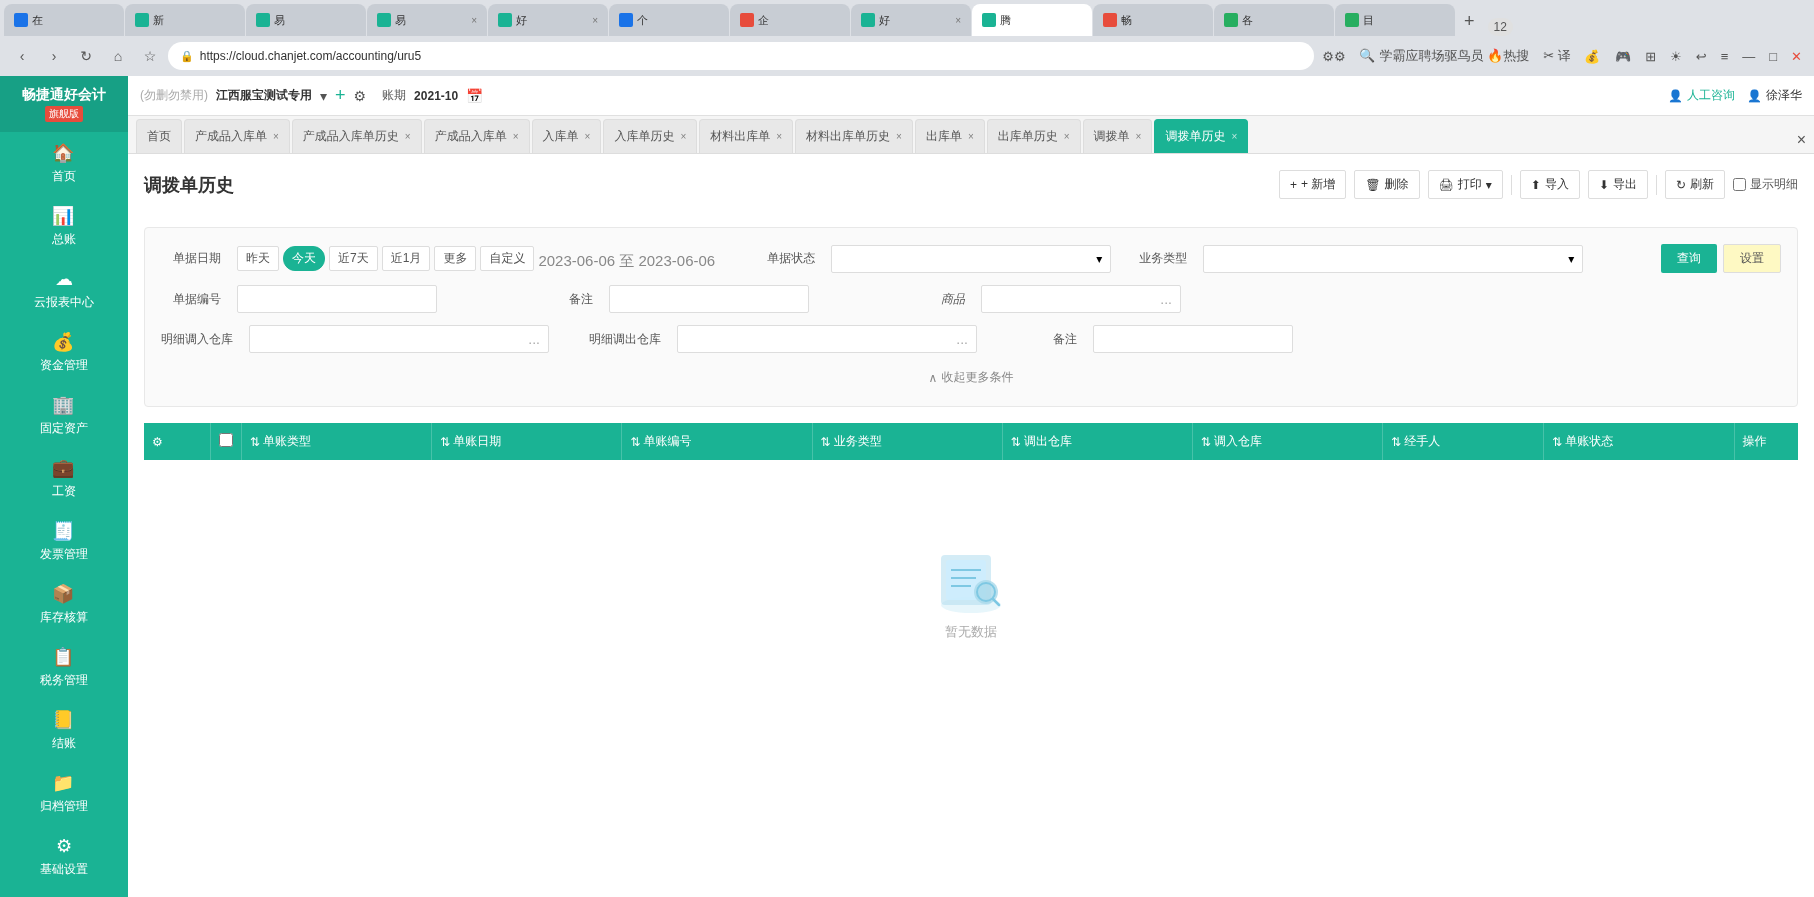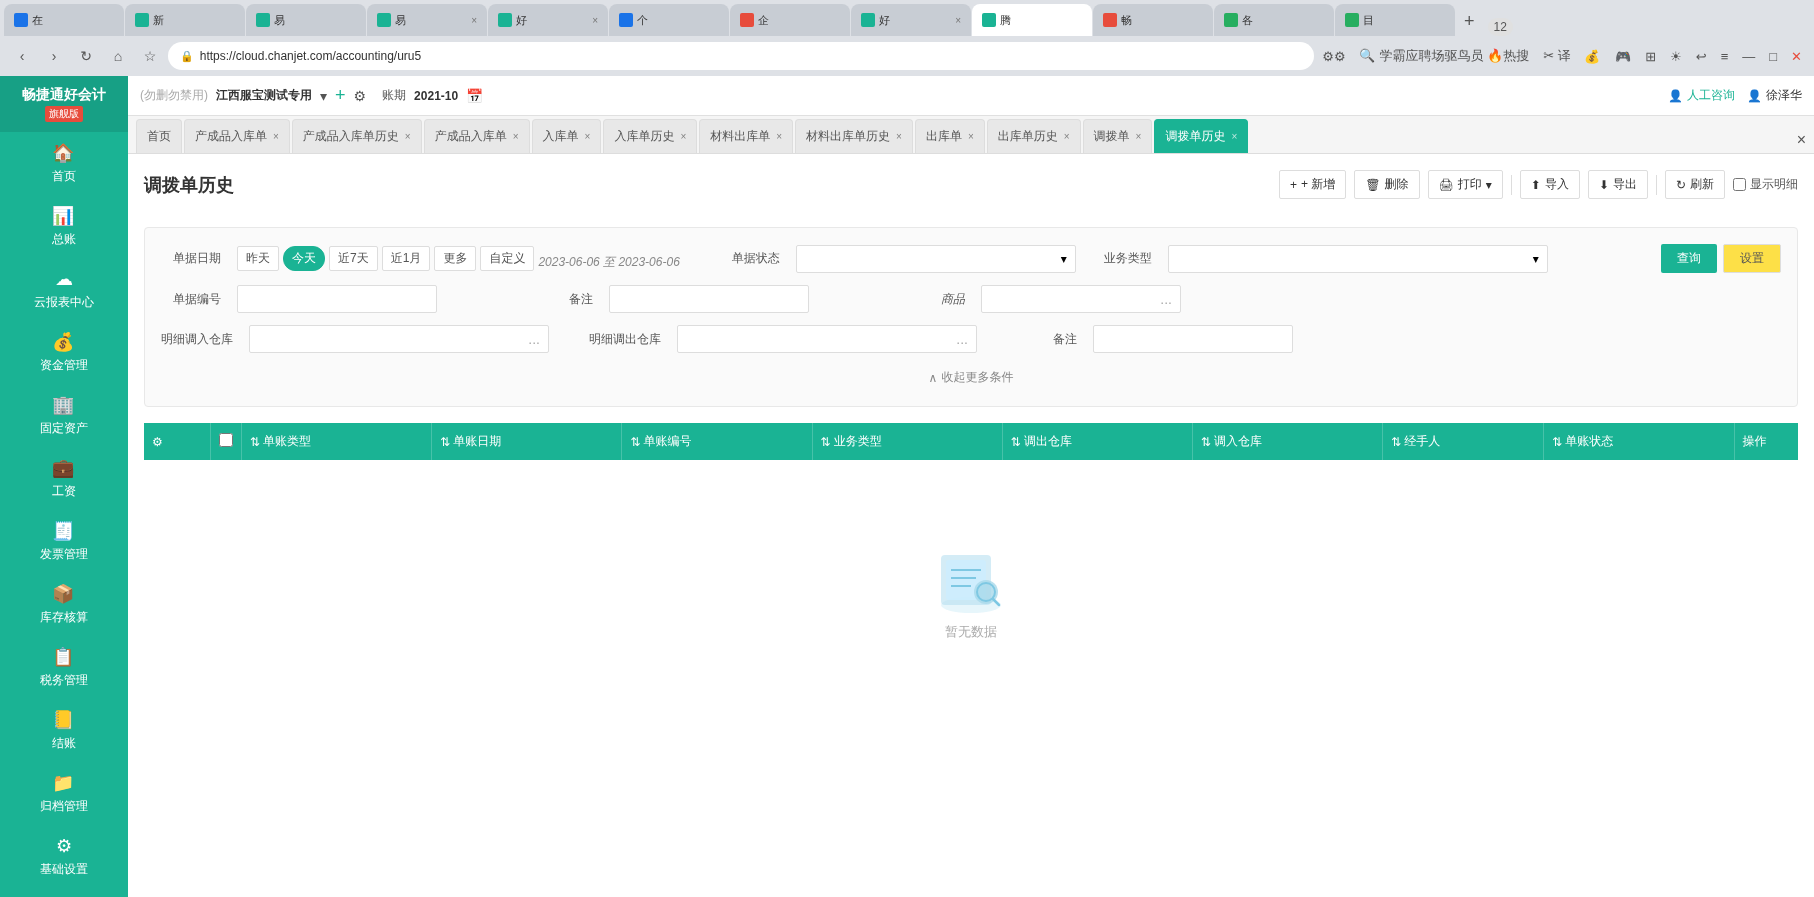--- a/index.html
+++ b/index.html
@@ -61,21 +61,21 @@
     .display-toggle { display: flex; align-items: center; gap: 4px; font-size: 12px; color: #555; }
 
     
     .filter-area { border: 1px solid #e8e8e8; border-radius: 4px; padding: 16px; margin-bottom: 16px; background: #fafafa; }
     .filter-row { display: flex; align-items: center; gap: 16px; margin-bottom: 12px; }
     .filter-row:last-child { margin-bottom: 0; }
     .filter-label { min-width: 60px; color: #555; font-size: 12px; text-align: right; }
     .filter-date-group { display: flex; align-items: flex-end; gap: 4px; }
     .filter-date-btn { padding: 3px 8px; border: 1px solid #ddd; background: white; cursor: pointer; font-size: 12px; color: #555; border-radius: 2px; }
     .filter-date-btn.active { background: #1ab394; color: white; border-color: #1ab394; border-radius: 12px; }
-    .filter-date-range { font-size: 12px; color: #888; font-style: italic; }
+    .filter-date-range { font-size: 15px; color: #888; }
     .filter-input { height: 28px; border: 1px solid #ddd; border-radius: 2px; padding: 0 8px; font-size: 12px; width: 200px; outline: none; }
     .filter-select { height: 28px; border: 1px solid #ddd; border-radius: 2px; padding: 0 8px; font-size: 12px; width: 280px; background: white; display: flex; align-items: center; justify-content: space-between; cursor: pointer; }
     .filter-select-wide { width: 380px; }
     .filter-ellipsis { color: #aaa; cursor: pointer; font-size: 14px; margin-left: 4px; }
 
     .collapse-btn { display: flex; align-items: center; justify-content: center; gap: 4px; color: #888; font-size: 12px; cursor: pointer; padding: 4px 12px; margin-top: 4px; }
 
     
     .data-table { width: 100%; border-collapse: collapse; }
     .data-table thead tr { background: #1ab394; color: white; }
@@ -85,21 +85,21 @@
     .th-gear { font-size: 14px; cursor: pointer; }
     .th-checkbox { width: 30px; }
     .th-ops { text-align: right; }
 
     
     .empty-state { display: flex; flex-direction: column; align-items: center; justify-content: center; padding: 80px 0; color: #aaa; font-size: 13px; }
     .empty-icon-svg { width: 100px; height: 80px; }
 
     
     .query-btn { background: #1ab394; color: white; border: none; padding: 6px 16px; border-radius: 2px; cursor: pointer; font-size: 12px; }
-    .settings-btn { background: #fde047; color: #555; border: 1px solid #ddd; padding: 5px 16px; border-radius: 2px; cursor: pointer; font-size: 12px; }
+    .settings-btn { background: #fef9c3; color: #555; border: 1px solid #ddd; padding: 5px 16px; border-radius: 2px; cursor: pointer; font-size: 12px; }
 
     .filter-right-actions { display: flex; gap: 6px; margin-left: auto; }
 
     .checkbox-style { width: 14px; height: 14px; border: 1px solid #ccc; background: white; cursor: pointer; }
   </style>
 </head>
 <body>
 
 <div class="tab-bar">
   <div class="tab">

